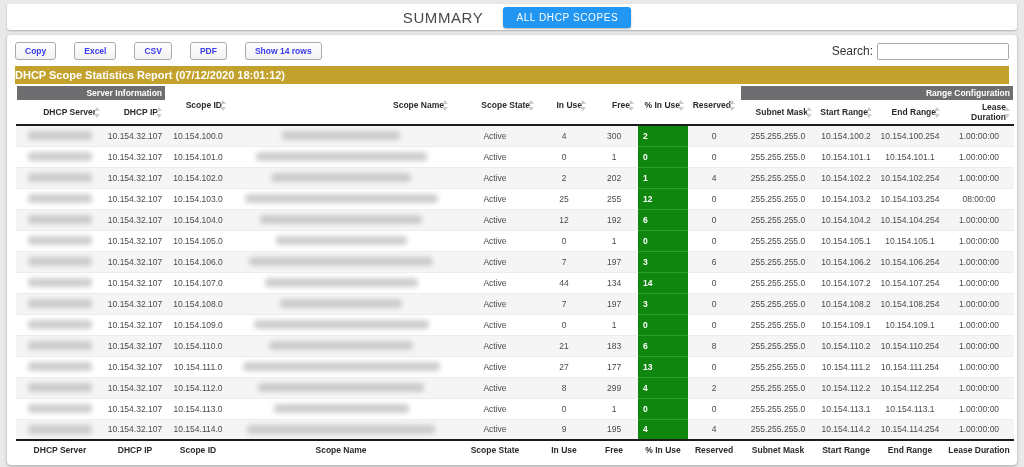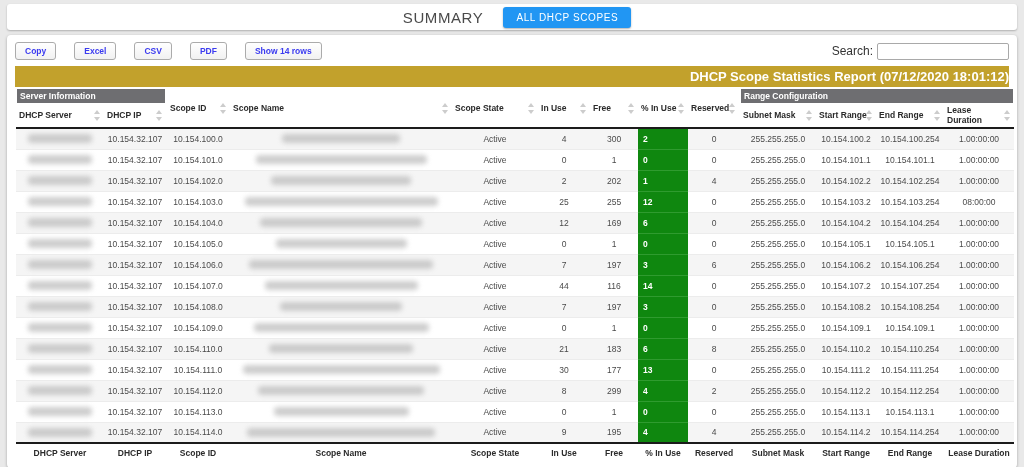--- a/index.html
+++ b/index.html
@@ -22,24 +22,24 @@
   
   .toolbar{display:flex;align-items:center;justify-content:space-between;padding:2px 0 6px;}
   .btn-group{display:flex;gap:18px;}
   .dt-btn{font-family:"Liberation Sans",sans-serif;font-size:8.5px;font-weight:bold;color:var(--btnblue);
     background:linear-gradient(#ffffff,#f1f1f1);border:1px solid #ababab;border-radius:3px;
     padding:3px 9px;cursor:pointer;}
   .search-wrap{display:flex;align-items:center;gap:4px;}
   .search-wrap label{font-size:12px;color:#333;}
   .search-wrap input{width:132px;height:17px;border:1px solid #a9a9a9;border-radius:2px;font-size:9px;padding:0 3px;}
   
-  .banner{background:var(--gold);color:#fff;font-size:13px;font-weight:bold;text-align:right;padding:3px 0;}
+  .banner{background:var(--gold);color:#fff;font-size:11px;font-weight:bold;text-align:left;padding:3px 0;}
   
   table{width:100%;border-collapse:collapse;table-layout:fixed;font-size:8.5px;}
-  thead th{font-weight:bold;color:#2b2b2b;text-align:left;padding:2px 8px 2px 3px;position:relative;}
+  thead th{font-weight:bold;color:#2b2b2b;text-align:right;padding:2px 8px 2px 3px;position:relative;}
   thead th.group{background:var(--hdrgray);color:#fff;font-size:8.5px;padding:2px 3px;border:2px solid #fff;border-bottom:none;}
   thead th.thcol{border-bottom:2px solid #1b1b1b;vertical-align:middle;}
   .sort{position:absolute;right:2px;top:50%;margin-top:-5px;width:8px;height:11px;cursor:pointer;}
   .sort::before{content:"";position:absolute;top:0;left:0;
     border-left:3.5px solid transparent;border-right:3.5px solid transparent;border-bottom:4px solid #ccc;}
   .sort::after{content:"";position:absolute;bottom:0;left:0;
     border-left:3.5px solid transparent;border-right:3.5px solid transparent;border-top:4px solid #ccc;}
   tbody td{padding:0 3px;height:21px;text-align:center;color:#4a4a4a;border-bottom:1px solid #ececec;
     white-space:nowrap;overflow:hidden;}
   tbody tr:nth-child(odd){background:#f5f5f5;}
@@ -193,21 +193,21 @@
             <td>
               <div class="redact" style="width: 64px;"></div>
             </td>
             <td>10.154.32.107</td>
             <td>10.154.104.0</td>
             <td>
               <div class="redact" style="width: 162px;"></div>
             </td>
             <td>Active</td>
             <td>12</td>
-            <td>169</td>
+            <td>192</td>
             <td class="pct">6</td>
             <td>0</td>
             <td>255.255.255.0</td>
             <td>10.154.104.2</td>
             <td>10.154.104.254</td>
             <td>1.00:00:00</td>
           </tr>
           <tr>
             <td>
               <div class="redact" style="width: 64px;"></div>
@@ -250,21 +250,21 @@
             <td>
               <div class="redact" style="width: 64px;"></div>
             </td>
             <td>10.154.32.107</td>
             <td>10.154.107.0</td>
             <td>
               <div class="redact" style="width: 153px;"></div>
             </td>
             <td>Active</td>
             <td>44</td>
-            <td>116</td>
+            <td>134</td>
             <td class="pct">14</td>
             <td>0</td>
             <td>255.255.255.0</td>
             <td>10.154.107.2</td>
             <td>10.154.107.254</td>
             <td>1.00:00:00</td>
           </tr>
           <tr>
             <td>
               <div class="redact" style="width: 64px;"></div>
@@ -325,21 +325,21 @@
           <tr>
             <td>
               <div class="redact" style="width: 64px;"></div>
             </td>
             <td>10.154.32.107</td>
             <td>10.154.111.0</td>
             <td>
               <div class="redact" style="width: 197px;"></div>
             </td>
             <td>Active</td>
-            <td>30</td>
+            <td>27</td>
             <td>177</td>
             <td class="pct">13</td>
             <td>0</td>
             <td>255.255.255.0</td>
             <td>10.154.111.2</td>
             <td>10.154.111.254</td>
             <td>1.00:00:00</td>
           </tr>
           <tr>
             <td>

